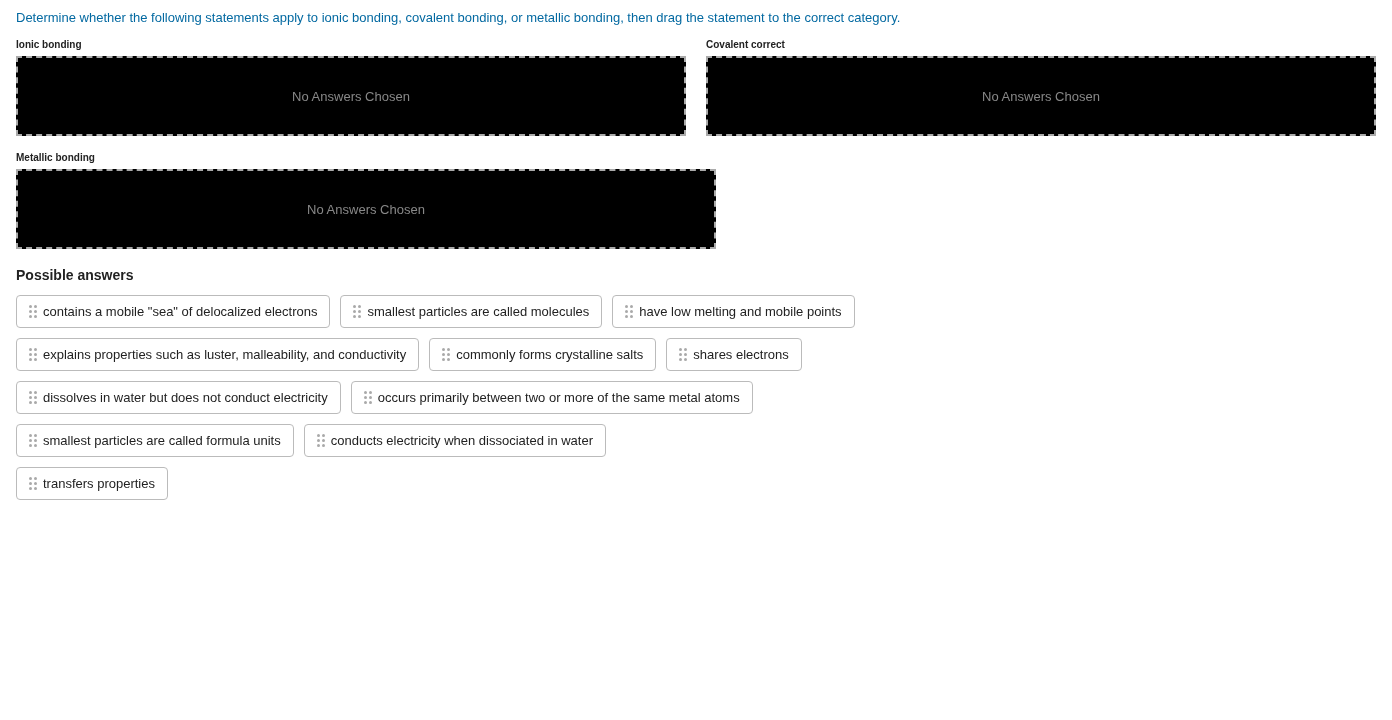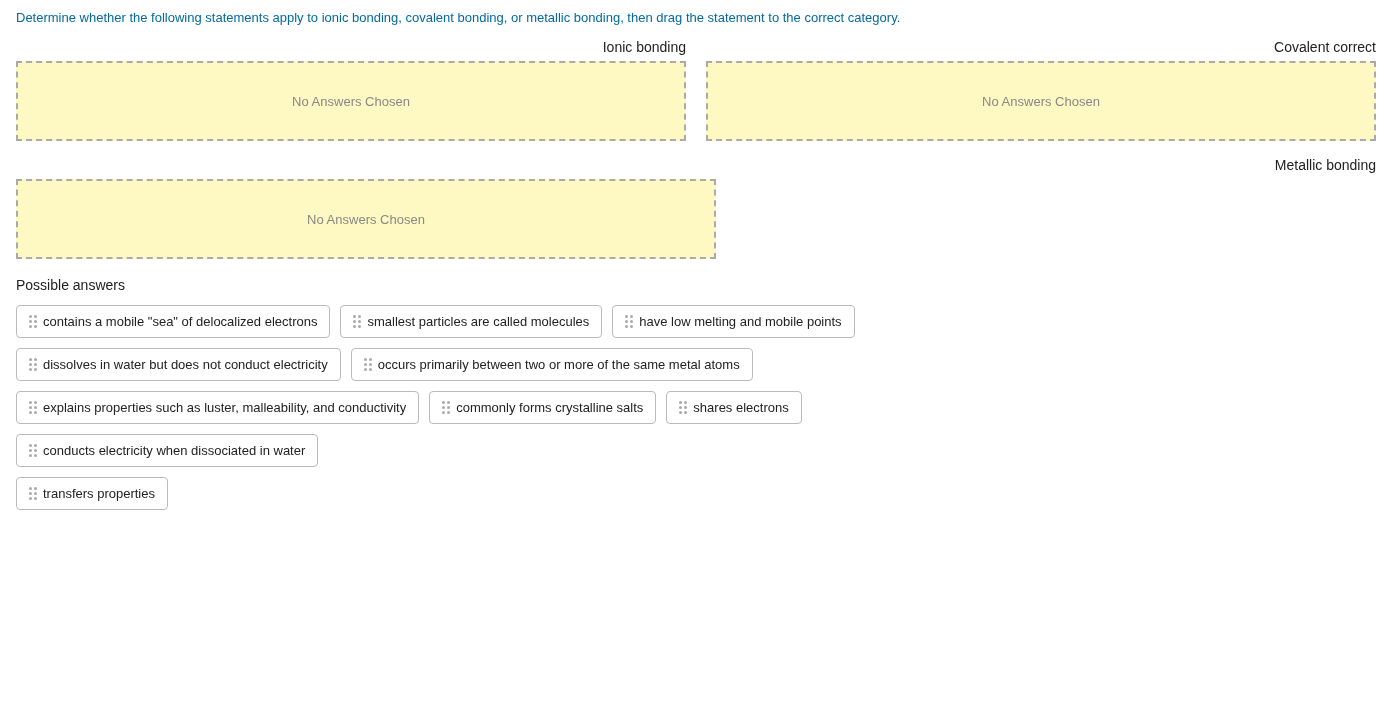--- a/index.html
+++ b/index.html
@@ -20,43 +20,42 @@
       gap: 0;
       margin-bottom: 16px;
     }
     .drop-zone-section {
       flex: 1;
     }
     .drop-zone-section:first-child {
       margin-right: 20px;
     }
     .category-label {
-      font-weight: normal;
-      font-size: 14px;
+      font-weight: bold;
+      font-size: 10px;
       margin-bottom: 6px;
-      text-align: right;
     }
     .drop-area {
       border: 2px dashed #aaa;
       min-height: 80px;
       display: flex;
       align-items: center;
       justify-content: center;
       color: #888;
       font-size: 13px;
-      background: #fef9c3;
+      background: #000000;
     }
     .metallic-section {
       margin-bottom: 18px;
     }
     .metallic-drop {
       max-width: 700px;
     }
     .possible-answers-label {
-      font-weight: normal;
+      font-weight: bold;
       font-size: 14px;
       margin-bottom: 12px;
     }
     .answers-grid {
       display: flex;
       flex-direction: column;
       gap: 10px;
     }
     .answers-row {
       display: flex;
@@ -186,20 +185,74 @@
           </span>
         <span>
             <span class="dot"></span>
             <span class="dot"></span>
           </span>
         <span>
             <span class="dot"></span>
             <span class="dot"></span>
           </span>
       </span>
+      <span>explains properties such as luster, malleability, and conductivity</span>
+    </div>
+    <div class="answer-chip">
+      <span class="drag-handle">
+        <span>
+            <span class="dot"></span>
+            <span class="dot"></span>
+          </span>
+        <span>
+            <span class="dot"></span>
+            <span class="dot"></span>
+          </span>
+        <span>
+            <span class="dot"></span>
+            <span class="dot"></span>
+          </span>
+      </span>
+      <span>commonly forms crystalline salts</span>
+    </div>
+    <div class="answer-chip">
+      <span class="drag-handle">
+        <span>
+            <span class="dot"></span>
+            <span class="dot"></span>
+          </span>
+        <span>
+            <span class="dot"></span>
+            <span class="dot"></span>
+          </span>
+        <span>
+            <span class="dot"></span>
+            <span class="dot"></span>
+          </span>
+      </span>
+      <span>shares electrons</span>
+    </div>
+  </div>
+
+  <div class="answers-row">
+    <div class="answer-chip">
+      <span class="drag-handle">
+        <span>
+            <span class="dot"></span>
+            <span class="dot"></span>
+          </span>
+        <span>
+            <span class="dot"></span>
+            <span class="dot"></span>
+          </span>
+        <span>
+            <span class="dot"></span>
+            <span class="dot"></span>
+          </span>
+      </span>
       <span>dissolves in water but does not conduct electricity</span>
     </div>
     <div class="answer-chip">
       <span class="drag-handle">
         <span>
             <span class="dot"></span>
             <span class="dot"></span>
           </span>
         <span>
             <span class="dot"></span>
@@ -223,59 +276,22 @@
           </span>
         <span>
             <span class="dot"></span>
             <span class="dot"></span>
           </span>
         <span>
             <span class="dot"></span>
             <span class="dot"></span>
           </span>
       </span>
-      <span>explains properties such as luster, malleability, and conductivity</span>
-    </div>
-    <div class="answer-chip">
-      <span class="drag-handle">
-        <span>
-            <span class="dot"></span>
-            <span class="dot"></span>
-          </span>
-        <span>
-            <span class="dot"></span>
-            <span class="dot"></span>
-          </span>
-        <span>
-            <span class="dot"></span>
-            <span class="dot"></span>
-          </span>
-      </span>
-      <span>commonly forms crystalline salts</span>
-    </div>
-    <div class="answer-chip">
-      <span class="drag-handle">
-        <span>
-            <span class="dot"></span>
-            <span class="dot"></span>
-          </span>
-        <span>
-            <span class="dot"></span>
-            <span class="dot"></span>
-          </span>
-        <span>
-            <span class="dot"></span>
-            <span class="dot"></span>
-          </span>
-      </span>
-      <span>shares electrons</span>
-    </div>
-  </div>
-
-  <div class="answers-row">
+      <span>smallest particles are called formula units</span>
+    </div>
     <div class="answer-chip">
       <span class="drag-handle">
         <span>
             <span class="dot"></span>
             <span class="dot"></span>
           </span>
         <span>
             <span class="dot"></span>
             <span class="dot"></span>
           </span>

